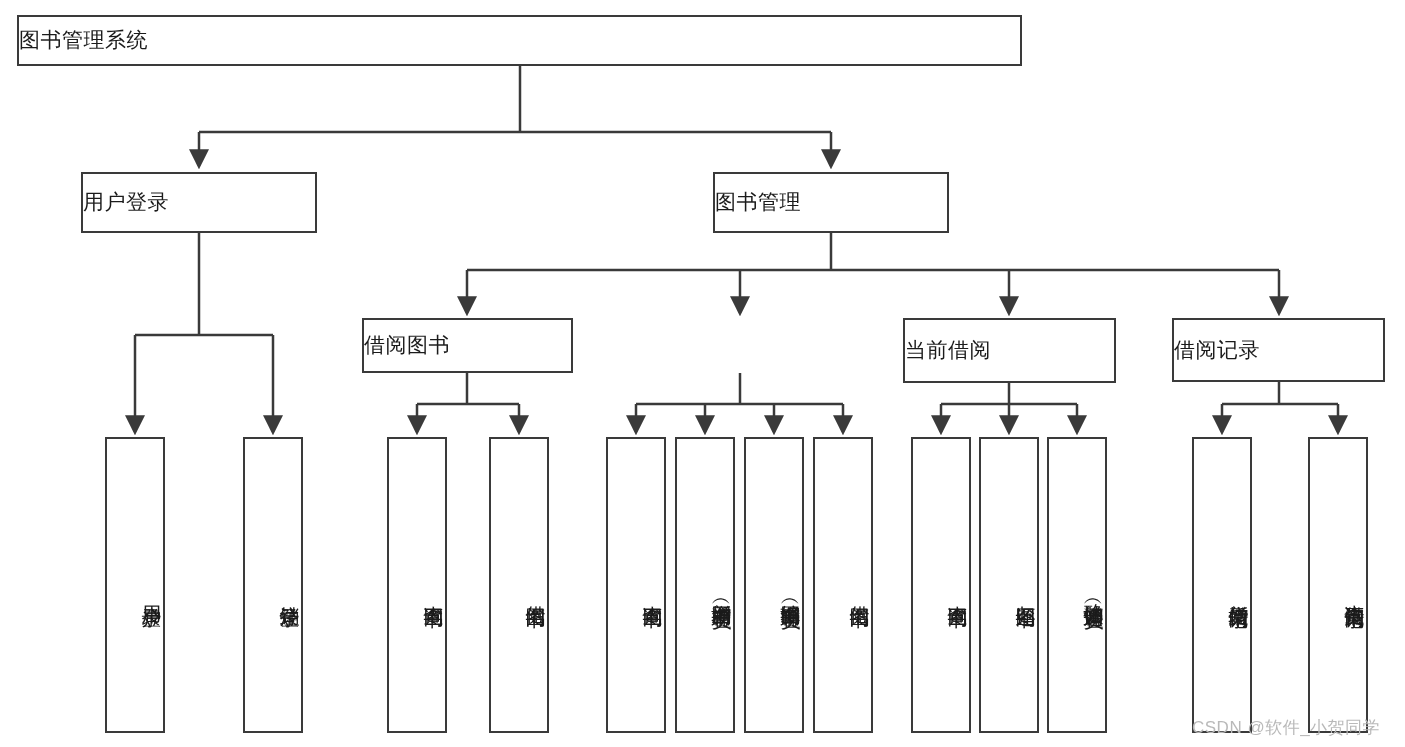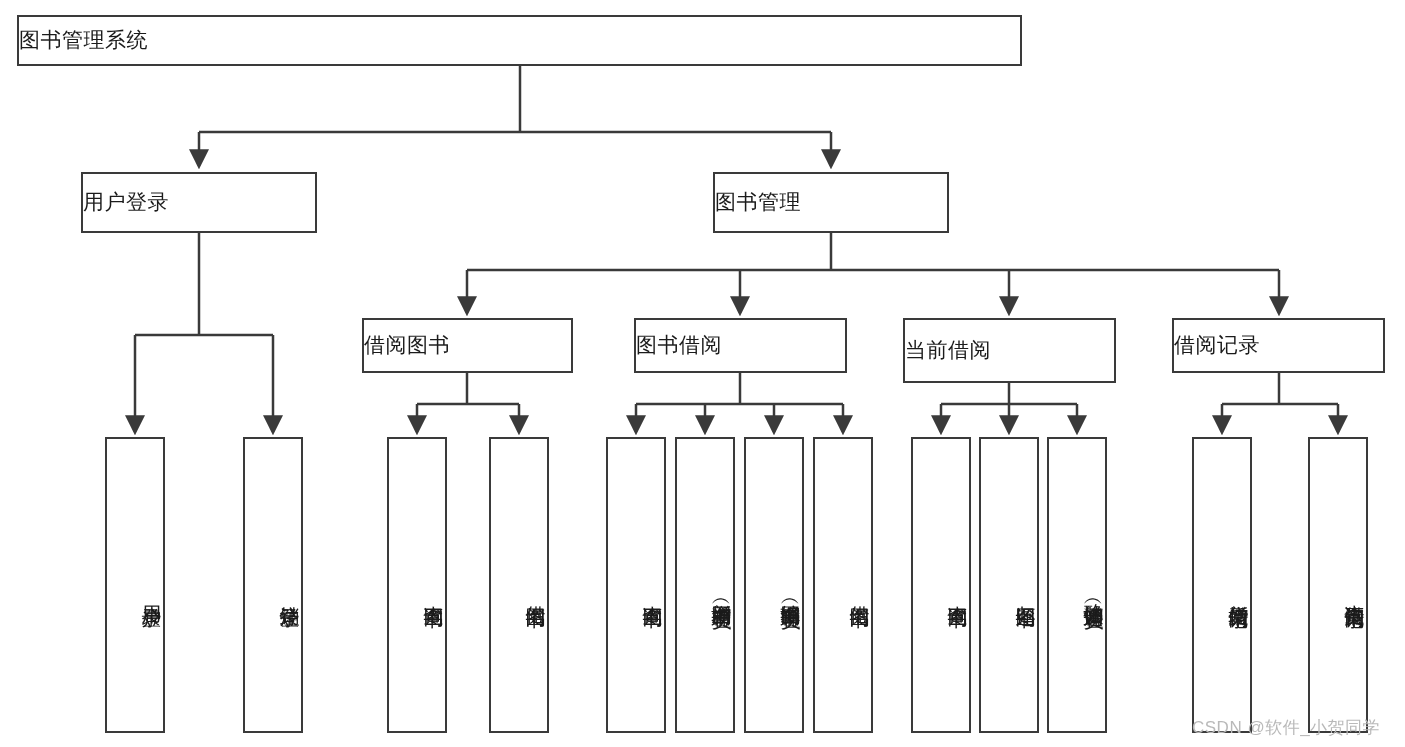--- a/index.html
+++ b/index.html
@@ -126,27 +126,24 @@
   <div class="node horiz" style="left:81px; top:172px; width:236px; height:61px;">
     <span>用户登录</span>
   </div>
   <div class="node horiz" style="left:713px; top:172px; width:236px; height:61px;">
     <span>图书管理</span>
   </div>
 
   <div class="node horiz" style="left:362px; top:318px; width:211px; height:55px;">
     <span>借阅图书</span>
   </div>
-  <div class="node horiz" style="left:634px; top:318px; width:213px; height:55px;">
-    <span>图书借阅</span>
-  </div>
   <div class="node horiz" style="left:903px; top:318px; width:213px; height:65px;">
     <span>当前借阅</span>
   </div>
-  <div class="node horiz" style="left:1172px; top:318px; width:213px; height:55px;">
+  <div class="node horiz" style="left:1172px; top:318px; width:213px; height:64px;">
     <span>借阅记录</span>
   </div>
 
   <div class="node vert" style="left:105px; top:437px; width:60px; height:296px;">
     <span class="vlabel">用户登录</span>
   </div>
   <div class="node vert" style="left:243px; top:437px; width:60px; height:296px;">
     <span class="vlabel">注销登录</span>
   </div>
 

